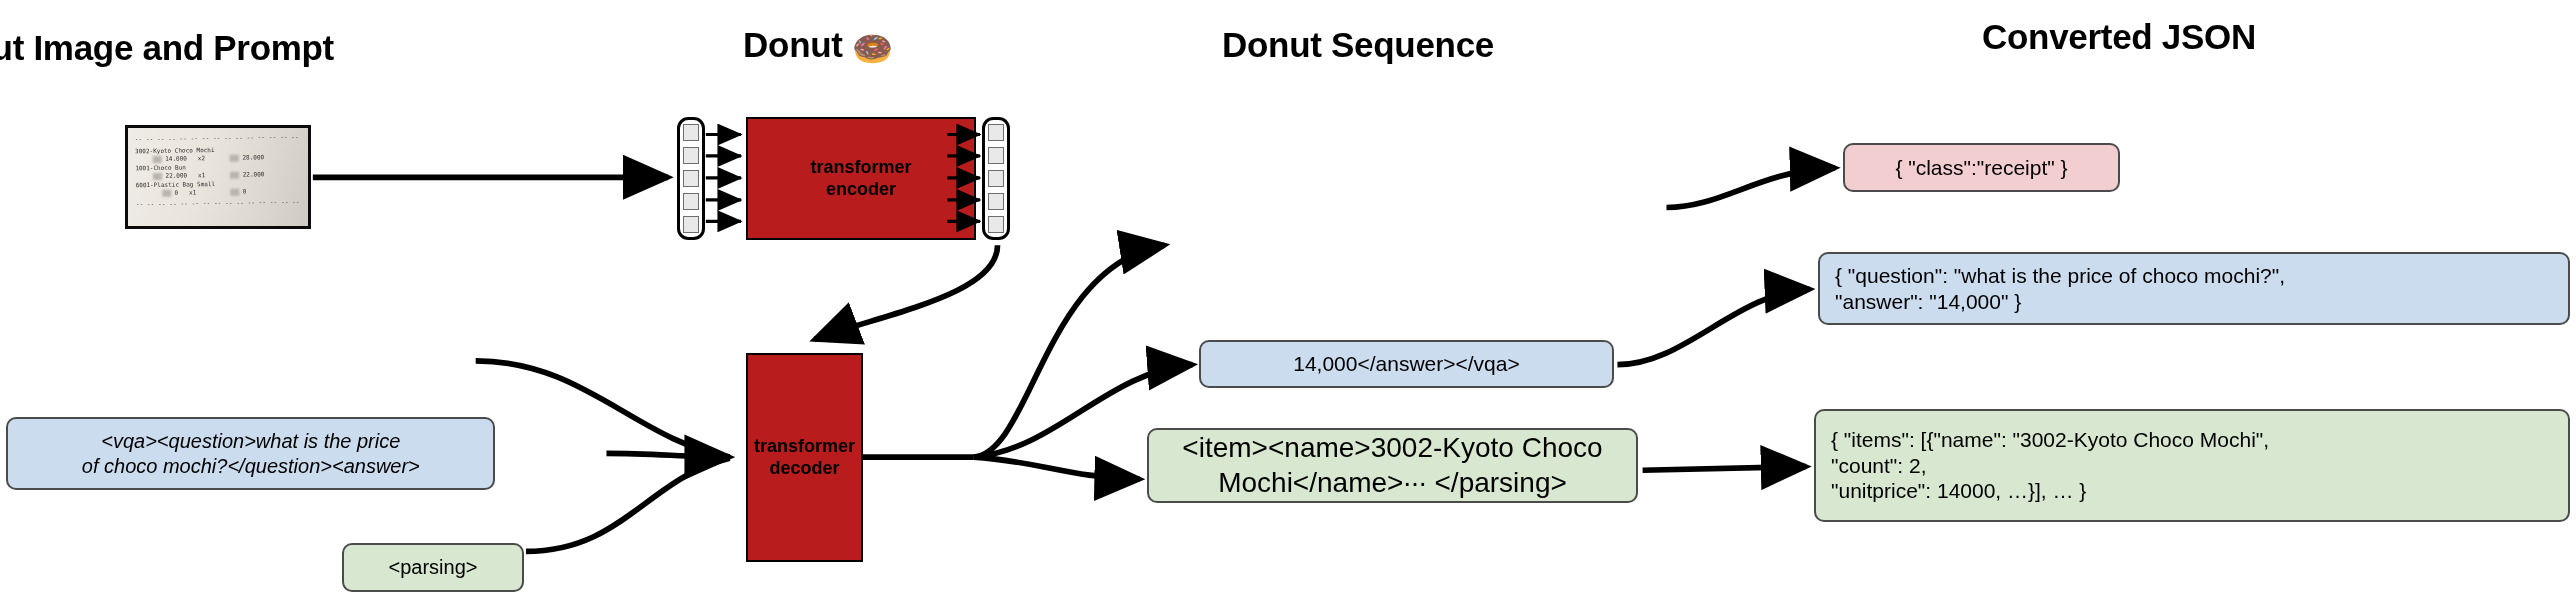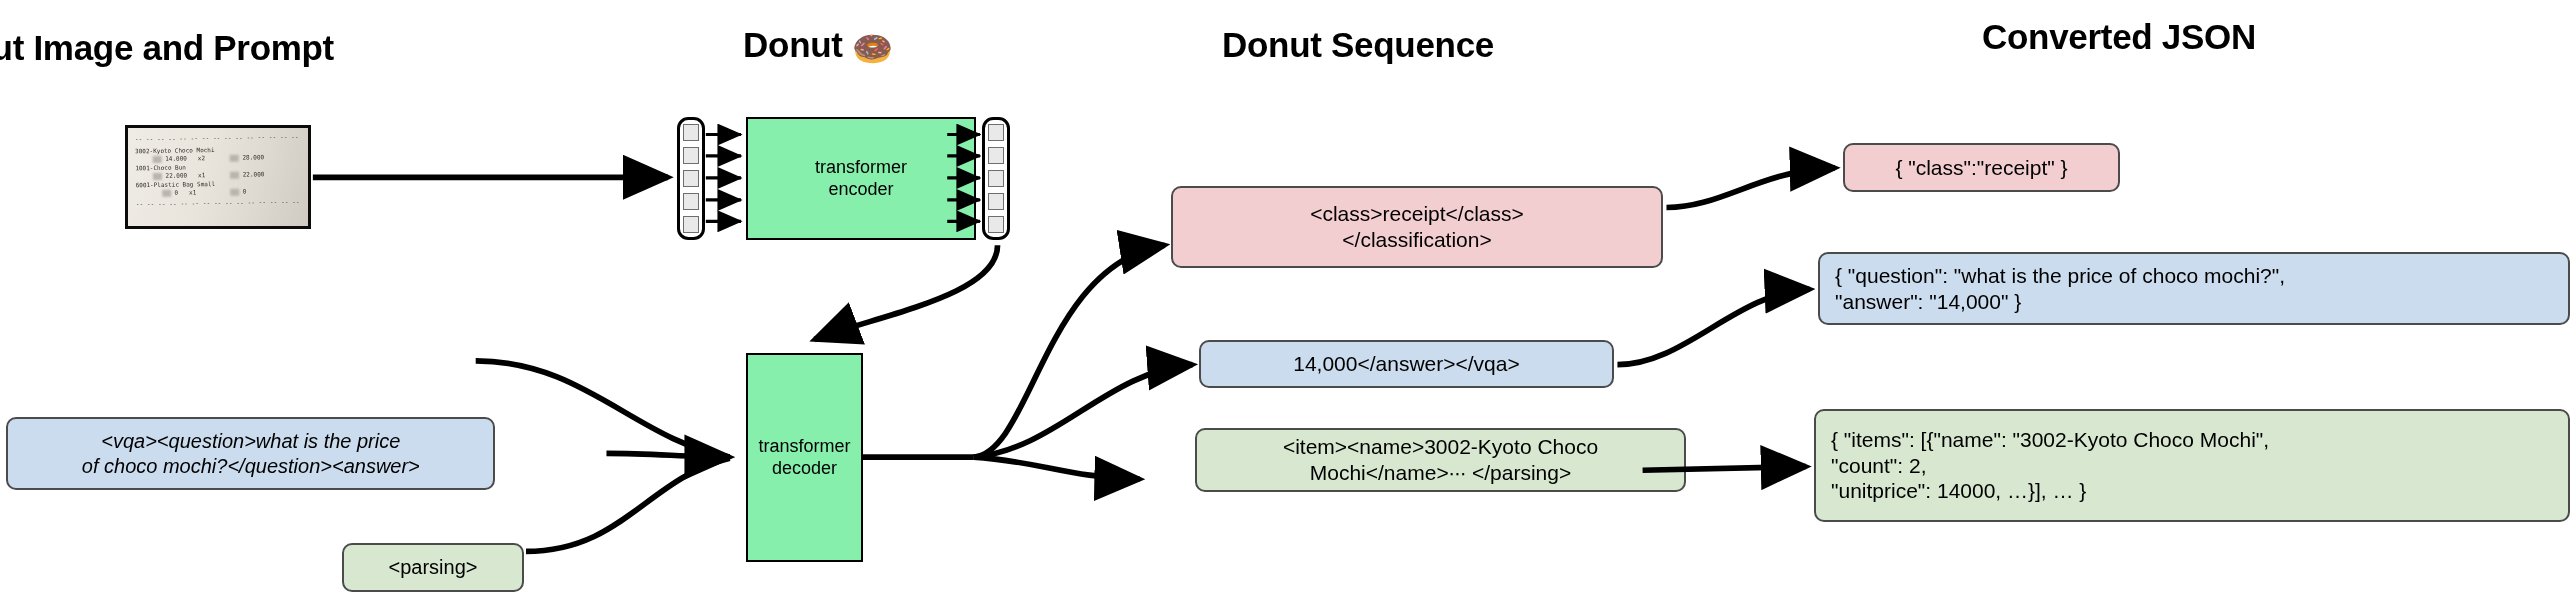--- a/index.html
+++ b/index.html
@@ -55,25 +55,25 @@
     display:inline-block;width:8.8px;height:6.3px;
     background:#b9b5ae;
     filter:blur(1.3px);
     vertical-align:-1.3px;
   }
 
   
   .nbox{
     position:absolute;
     border:2.5px solid #000;
-    background:#86efac;
+    background:#b91c1c;
     box-sizing:border-box;
     display:flex;align-items:center;justify-content:center;
     text-align:center;
-    font-weight:normal;
+    font-weight:bold;
     color:#000;
     line-height:1.18;
   }
   .rbox{
     position:absolute;
     border:2.5px solid #4b4b4b;
     border-radius:10px;
     box-sizing:border-box;
     display:flex;align-items:center;justify-content:center;
     text-align:center;
@@ -166,28 +166,24 @@
   </div>
 
   <div class="rbox blue" style="left:6.3px;top:417px;width:489px;height:73px;font-size:20px;font-style:italic;">
     <span>&lt;vqa&gt;&lt;question&gt;what is the price
 of choco mochi?&lt;/question&gt;&lt;answer&gt;</span>
   </div>
   <div class="rbox green" style="left:342px;top:527px;width:182px;height:49px;font-size:20px;margin-top:16px;">
     <span>&lt;parsing&gt;</span>
   </div>
 
-  <div class="rbox pink" style="left:1171px;top:186px;width:492px;height:82px;font-size:21px;">
-    <span>&lt;class&gt;receipt&lt;/class&gt;
-&lt;/classification&gt;</span>
-  </div>
   <div class="rbox blue" style="left:1199px;top:340px;width:415px;height:48px;font-size:21px;text-align:right;">
     <span>14,000&lt;/answer&gt;&lt;/vqa&gt;</span>
   </div>
-  <div class="rbox green" style="left:1147px;top:428px;width:491px;height:64px;font-size:21px;margin-left:48px;">
+  <div class="rbox green" style="left:1147px;top:428px;width:491px;height:75px;font-size:28px;">
     <span>&lt;item&gt;&lt;name&gt;3002-Kyoto Choco
 Mochi&lt;/name&gt;∙∙∙ &lt;/parsing&gt;</span>
   </div>
 
   <div class="rbox pink" style="left:1843px;top:143px;width:277px;height:49px;font-size:21px;">
     <span>{ "class":"receipt" }</span>
   </div>
   <div class="rbox blue left" style="left:1818px;top:252px;width:752px;height:73px;font-size:21px;">
     <span>{ "question": "what is the price of choco mochi?",
    "answer": "14,000" }</span>

